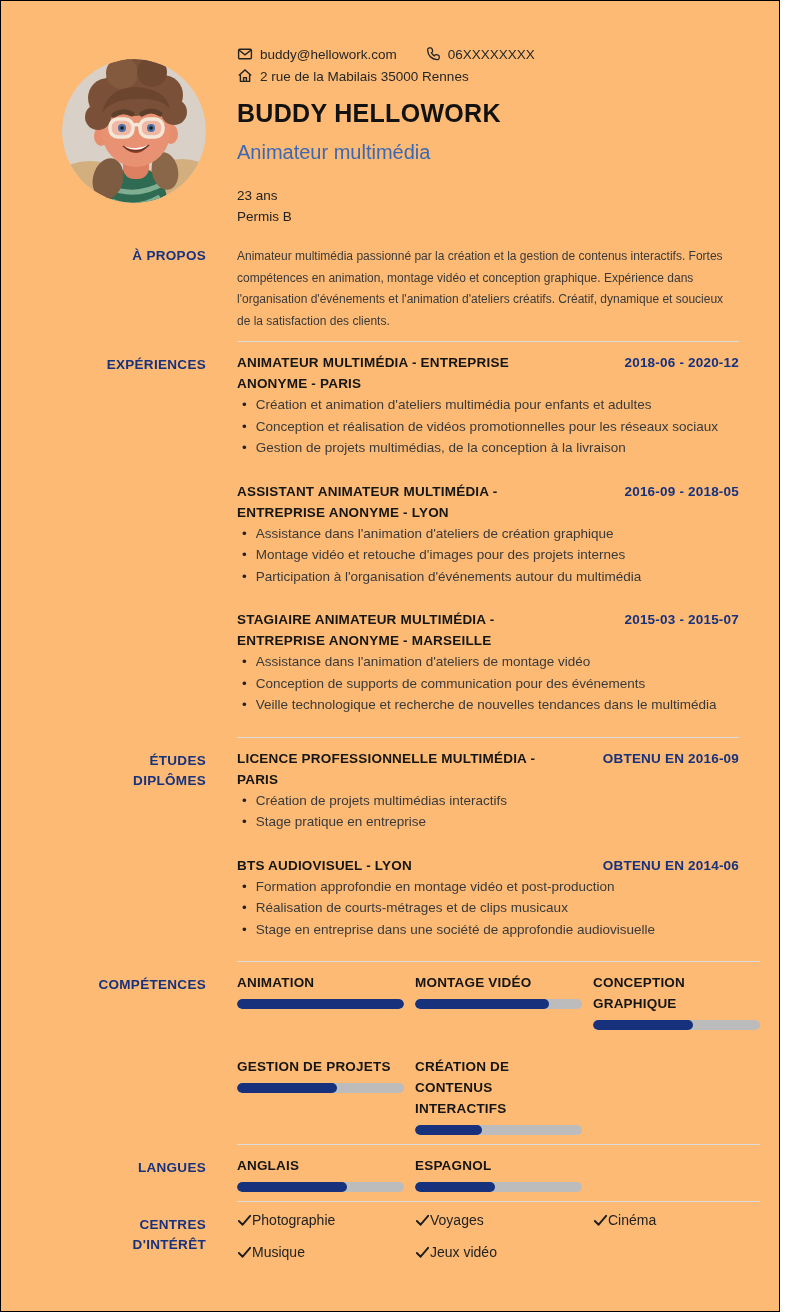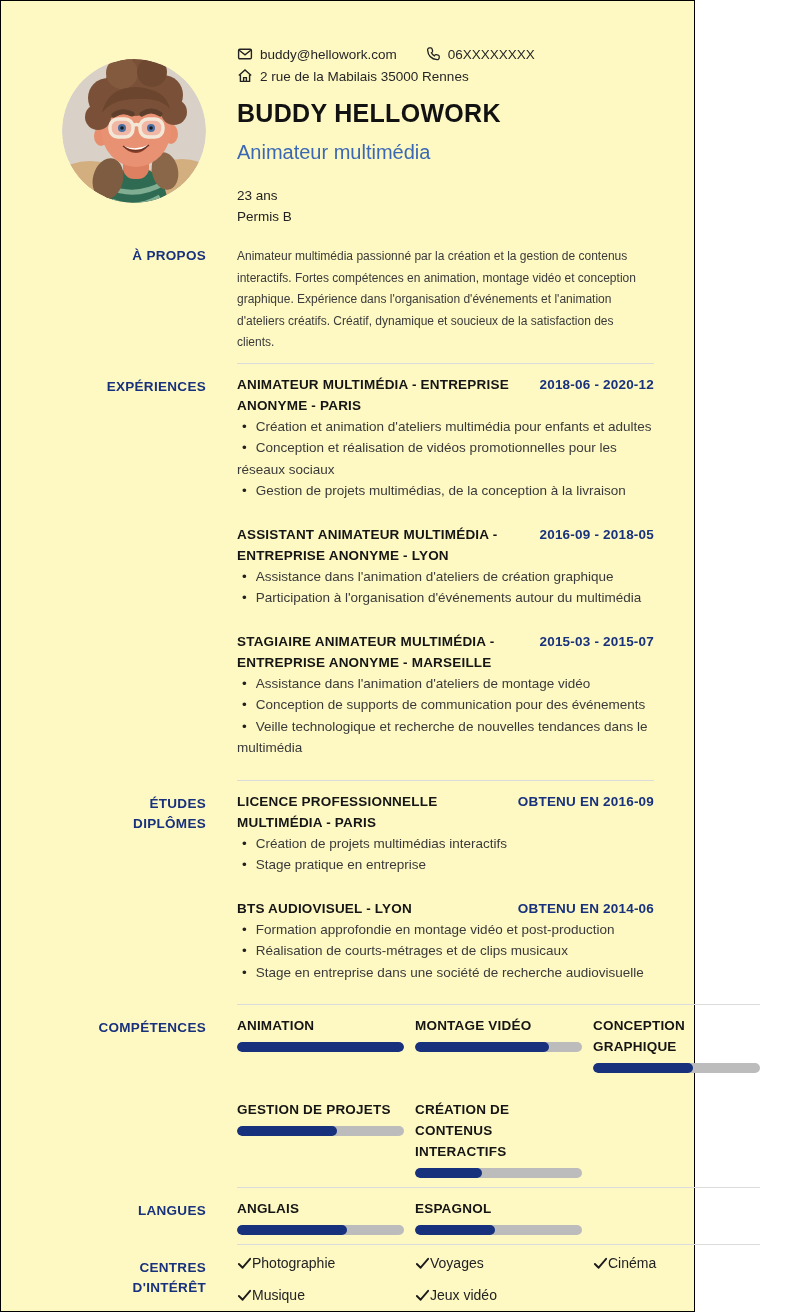--- a/index.html
+++ b/index.html
@@ -3,23 +3,23 @@
 <meta charset="utf-8">
 <style>
   * { margin:0; padding:0; box-sizing:border-box; }
   html,body { background:#fff; }
   body {
     width:800px; height:1312px; overflow:hidden;
     font-family:"Liberation Sans","DejaVu Sans",sans-serif;
     color:#2f2f2f;
   }
   .page {
-    width:695px; height:1312px;
+    width:780px; height:1312px;
     border:1px solid #000;
-    background:#fef9c3;
+    background:#fdba74;
     padding:42px 40px 0 40px;
   }
   
   .header { display:grid; grid-template-columns:165px 1fr; column-gap:31px; margin-bottom:19px; }
   .avatar-wrap { display:flex; justify-content:flex-end; padding-top:16px; }
   .avatar { width:144px; height:144px; border-radius:50%; overflow:hidden; }
   .contact-row { display:flex; align-items:center; gap:28px; height:22px; }
   .contact-item { display:inline-flex; align-items:center; gap:7px; font-size:13.5px; color:#262626; }
   .contact-item svg { flex:0 0 auto; }
   .person-name { font-size:25px; font-weight:700; color:#121212; letter-spacing:.3px; margin-top:12px; }
@@ -171,20 +171,21 @@
           </ul>
   </div>
 
   <div class="entry">
     <div class="entry-head">
       <div class="entry-title">ASSISTANT ANIMATEUR MULTIMÉDIA - ENTREPRISE ANONYME - LYON</div>
       <div class="entry-date">2016-09 - 2018-05</div>
     </div>
     <ul class="entry-bullets">
             <li>Assistance dans l'animation d'ateliers de création graphique</li>
+            <li>Montage vidéo et retouche d'images pour des projets internes</li>
             <li>Participation à l'organisation d'événements autour du multimédia</li>
           </ul>
   </div>
 
   <div class="entry">
     <div class="entry-head">
       <div class="entry-title">STAGIAIRE ANIMATEUR MULTIMÉDIA - ENTREPRISE ANONYME - MARSEILLE</div>
       <div class="entry-date">2015-03 - 2015-07</div>
     </div>
     <ul class="entry-bullets">
@@ -212,21 +213,21 @@
   </div>
 
   <div class="entry">
     <div class="entry-head">
       <div class="entry-title">BTS AUDIOVISUEL - LYON</div>
       <div class="entry-date">OBTENU EN 2014-06</div>
     </div>
     <ul class="entry-bullets">
             <li>Formation approfondie en montage vidéo et post-production</li>
             <li>Réalisation de courts-métrages et de clips musicaux</li>
-            <li>Stage en entreprise dans une société de recherche audiovisuelle</li>
+            <li>Stage en entreprise dans une société de approfondie audiovisuelle</li>
           </ul>
   </div>
 </div>
   </section>
 
   <section class="section divided">
     <div class="section-label">COMPÉTENCES</div>
     <div class="section-content">
       <div class="bar-grid" id="skills-grid">
   <div class="bar-item">

